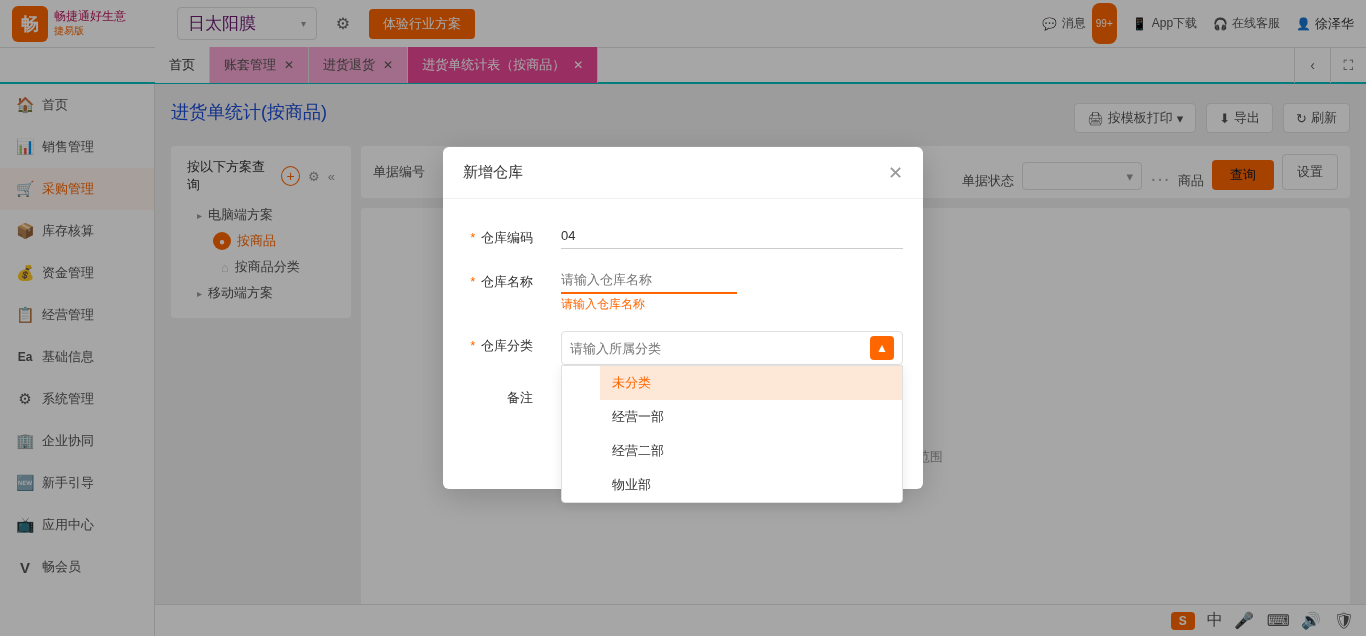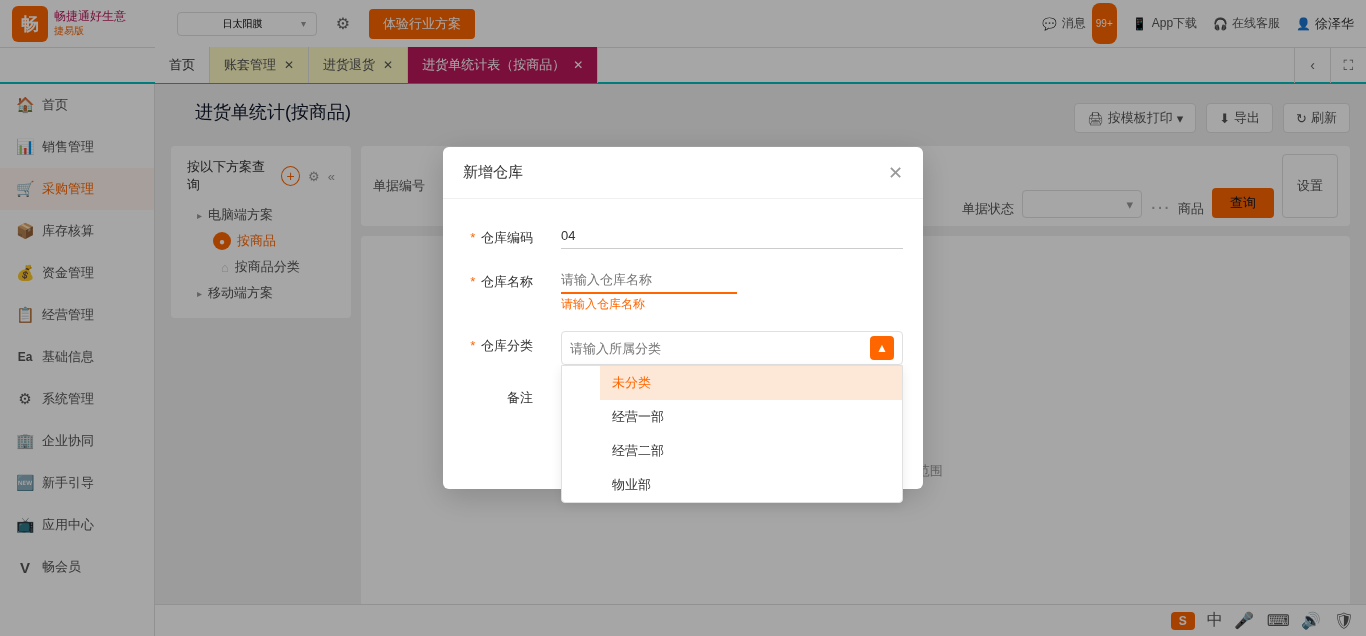--- a/index.html
+++ b/index.html
@@ -20,21 +20,21 @@
       display: flex; align-items: center; justify-content: center;
       color: #fff; font-size: 18px; font-weight: bold;
     }
     .logo-text { font-size: 12px; color: #be185d; line-height: 1.3; }
     .logo-badge { font-size: 10px; color: #f60; }
     .store-selector {
       display: flex; align-items: center; gap: 4px;
       border: 1px solid #e0e0e0; border-radius: 4px;
       padding: 4px 10px; min-width: 140px; background: #fff; cursor: pointer;
     }
-    .store-name { font-size: 10px; color: #000000; flex: 1; text-align: center; }
+    .store-name { font-size: 17px; color: #701a75; flex: 1; }
     .chevron { color: #999; font-size: 10px; }
     .gear-btn {
       width: 32px; height: 32px; display: flex; align-items: center; justify-content: center;
       color: #666; cursor: pointer; font-size: 16px;
     }
     .trial-btn {
       background: #f60; color: #fff; border: none; border-radius: 4px;
       padding: 6px 14px; font-size: 13px; cursor: pointer;
     }
     .header-right {
@@ -52,24 +52,24 @@
     
     .tab-bar {
       display: flex; align-items: center; height: 36px;
       background: #fff; border-bottom: 2px solid #00bfbf;
       padding-left: 155px;
     }
     .tab {
       display: flex; align-items: center; gap: 6px;
       padding: 0 14px; height: 36px; cursor: pointer;
       border-right: 1px solid #e0e0e0; font-size: 13px; color: #555;
-      background: #fef9c3;
+      background: #f9a8d4;
     }
     .tab.active {
-      background: #be185d; color: #fff;
+      background: #ec4899; color: #fff;
     }
     .tab-close { font-size: 12px; color: inherit; margin-left: 2px; }
     .tab-home { background: #fff; color: #333; }
     .tab-actions { margin-left: auto; display: flex; }
     .tab-action-btn {
       width: 36px; height: 36px; display: flex; align-items: center; justify-content: center;
       cursor: pointer; color: #666; font-size: 14px; border-left: 1px solid #e0e0e0;
     }
 
     
@@ -84,37 +84,37 @@
       display: flex; align-items: center; gap: 8px;
       padding: 12px 16px; cursor: pointer; color: #555; font-size: 13px;
     }
     .sidebar-item.active { background: #fff5ee; color: #f60; }
     .sidebar-icon { width: 18px; text-align: center; font-size: 15px; }
 
     
     .content {
       flex: 1; background: #f0f0f0; padding: 16px; position: relative; overflow: hidden;
     }
-    .page-title { font-size: 18px; color: #0f172a; font-weight: 500; margin-bottom: 12px; margin-left: 24px; }
+    .page-title { font-size: 18px; color: #1d4ed8; font-weight: 500; margin-bottom: 12px; }
     .toolbar {
       display: flex; align-items: center; gap: 10px;
       margin-bottom: 10px; justify-content: flex-end;
     }
     .toolbar-btn {
       display: flex; align-items: center; gap: 4px;
       padding: 5px 12px; border: 1px solid #e0e0e0; border-radius: 4px;
       background: #fff; cursor: pointer; font-size: 13px; color: #555;
     }
     .query-btn {
       background: #f60; color: #0f172a; border: none; border-radius: 4px;
       padding: 6px 18px; font-size: 13px; cursor: pointer;
     }
     .settings-btn {
       background: #fff; color: #555; border: 1px solid #e0e0e0; border-radius: 4px;
-      padding: 22px 14px; font-size: 13px; cursor: pointer;
+      padding: 8px 14px; font-size: 13px; cursor: pointer;
     }
 
     .filter-panel {
       background: #fff; border-radius: 4px; padding: 12px 16px;
       margin-bottom: 10px;
     }
     .filter-title {
       display: flex; align-items: center; gap: 8px;
       font-size: 13px; color: #333; margin-bottom: 8px;
     }

